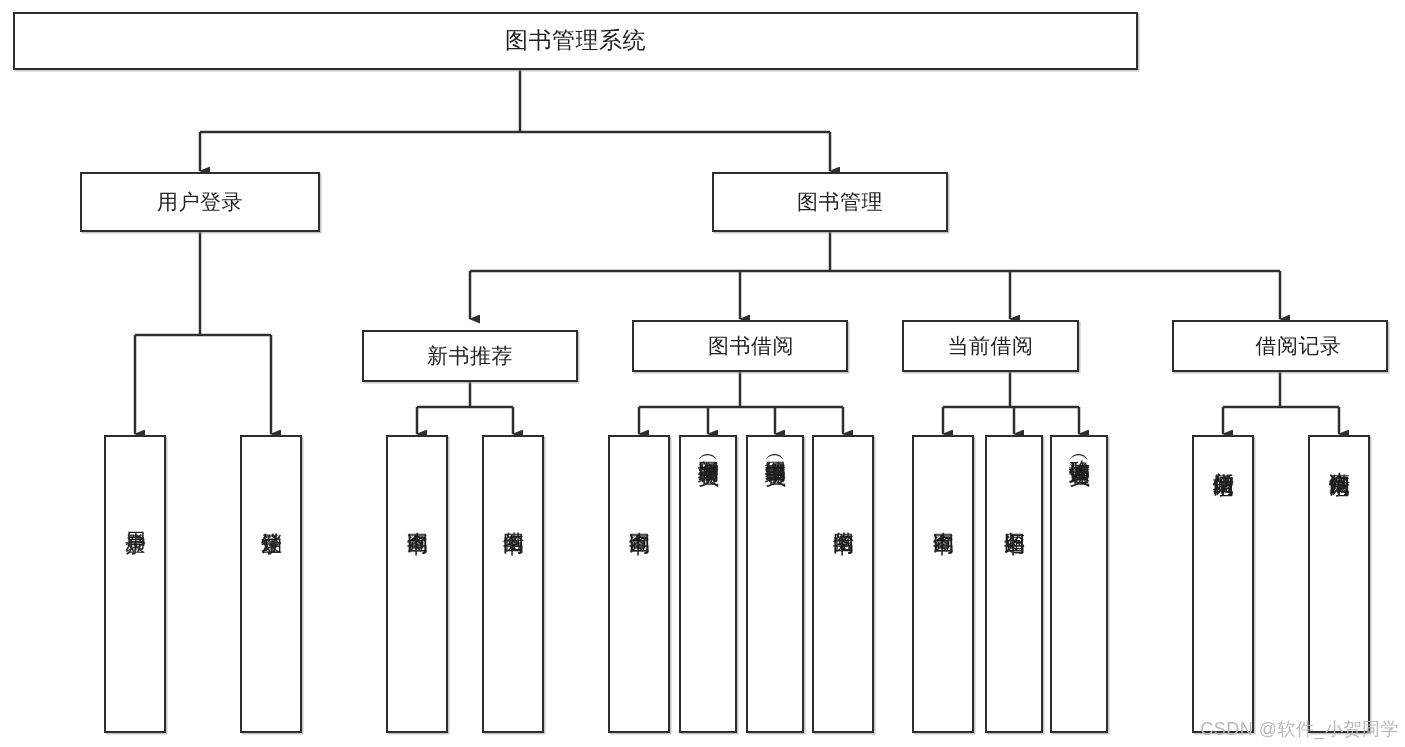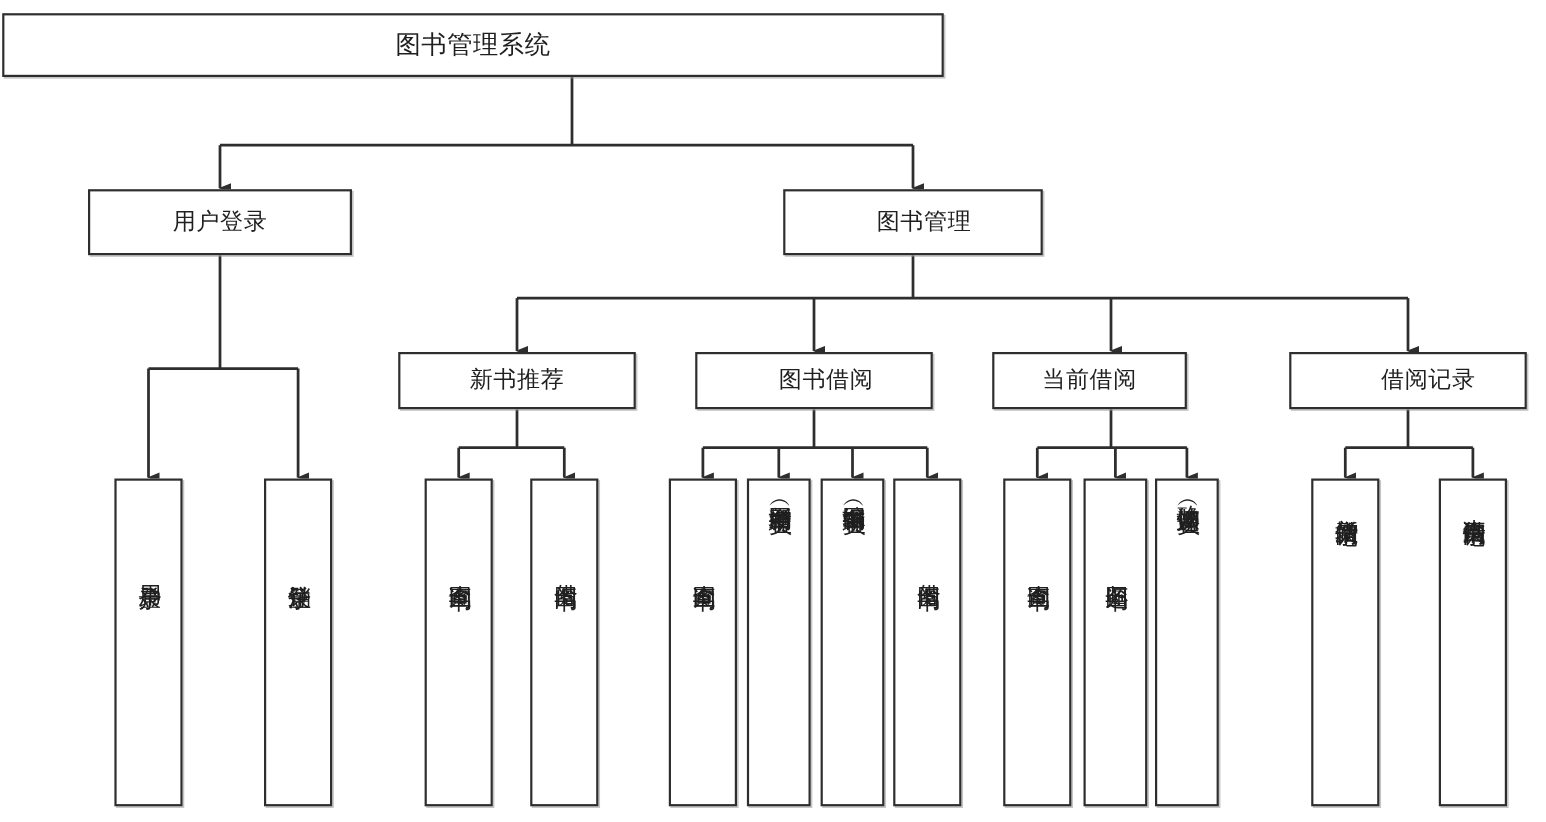--- a/index.html
+++ b/index.html
@@ -112,30 +112,30 @@
         <line x1="1014" y1="407" x2="1014" y2="434" marker-end="url(#arrowhead)"></line>
         <line x1="1079" y1="407" x2="1079" y2="434" marker-end="url(#arrowhead)"></line>
         <line x1="1280" y1="372" x2="1280" y2="407"></line>
         <line x1="1223" y1="407" x2="1339" y2="407"></line>
         <line x1="1223" y1="407" x2="1223" y2="434" marker-end="url(#arrowhead)"></line>
         <line x1="1339" y1="407" x2="1339" y2="434" marker-end="url(#arrowhead)"></line>
       </g>
   </svg>
 
   <div id="nodes-layer">
-      <div class="node level-0" style="left: 2px; top: 12px; width: 856px; height: 58px;">
+      <div class="node level-0" style="left: 13px; top: 12px; width: 1125px; height: 58px;">
         <span class="node-label">图书管理系统</span>
       </div>
       <div class="node level-1" style="left: 80px; top: 172px; width: 240px; height: 60px;">
         <span class="node-label">用户登录</span>
       </div>
       <div class="node level-1" style="left: 712px; top: 172px; width: 236px; height: 60px; padding-left: 20px;">
         <span class="node-label">图书管理</span>
       </div>
-      <div class="node level-2" style="left: 362px; top: 320px; width: 216px; height: 52px;">
+      <div class="node level-2" style="left: 362px; top: 330px; width: 216px; height: 52px;">
         <span class="node-label">新书推荐</span>
       </div>
       <div class="node level-2" style="left: 632px; top: 320px; width: 216px; height: 52px; padding-left: 22px;">
         <span class="node-label">图书借阅</span>
       </div>
       <div class="node level-2" style="left: 902px; top: 320px; width: 177px; height: 52px;">
         <span class="node-label">当前借阅</span>
       </div>
       <div class="node level-2" style="left: 1172px; top: 320px; width: 216px; height: 52px; padding-left: 37px;">
         <span class="node-label">借阅记录</span>
@@ -174,13 +174,14 @@
         <span class="node-label">确认归还（管理员）</span>
       </div>
       <div class="node level-3 leaf align-near" style="left: 1192px; top: 435px; width: 62px; height: 298px;">
         <span class="node-label">新增借阅记录</span>
       </div>
       <div class="node level-3 leaf align-near" style="left: 1308px; top: 435px; width: 62px; height: 298px;">
         <span class="node-label">查询借阅记录</span>
       </div>
     </div>
 
+  <div class="watermark">CSDN @软件_小贺同学</div>
 </div>
 
 </body></html>

